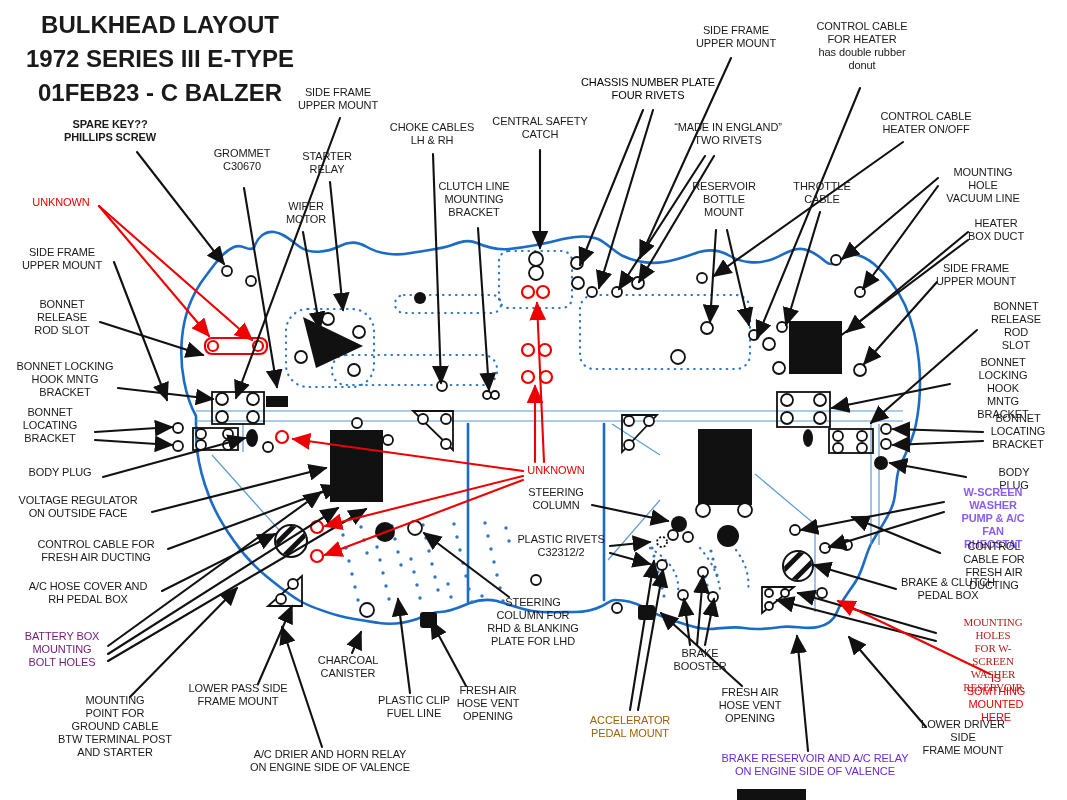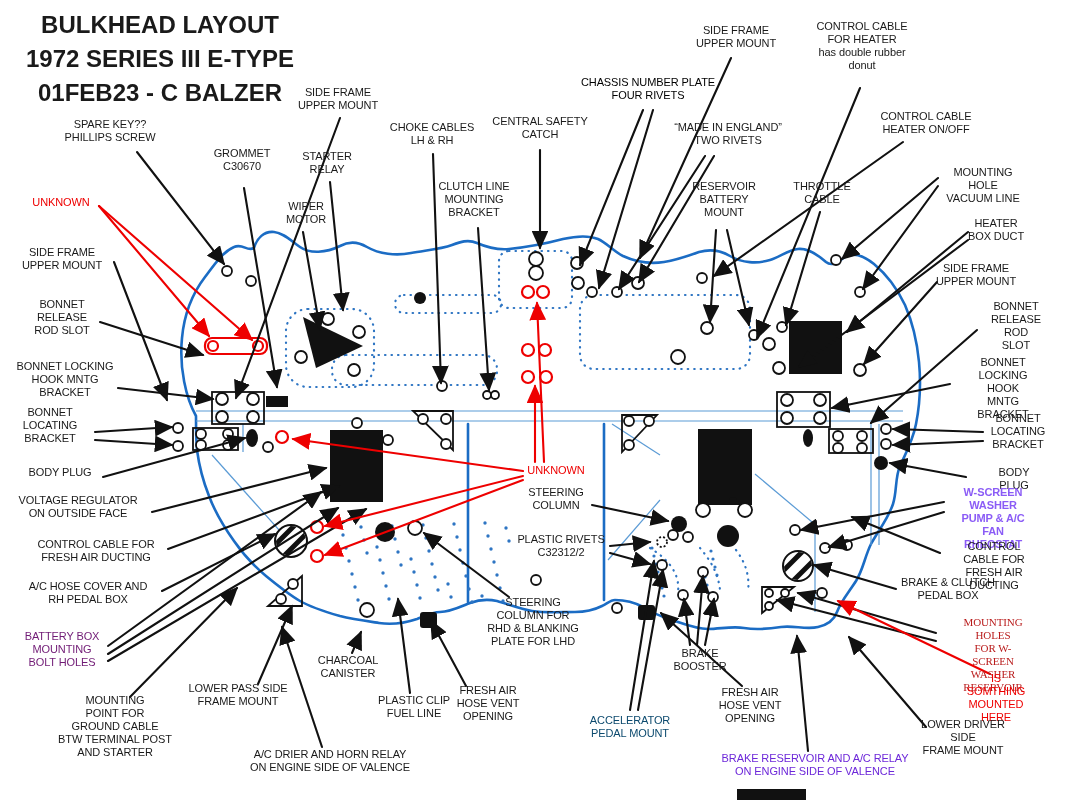--- a/index.html
+++ b/index.html
@@ -358,21 +358,21 @@
         <line x1="523" y1="480" x2="325" y2="555" stroke="#ee0000" marker-end="url(#ah-r)"></line>
         <line x1="544" y1="462" x2="537" y2="303" stroke="#ee0000" marker-end="url(#ah-r)"></line>
         <line x1="535" y1="462" x2="535" y2="386" stroke="#ee0000" marker-end="url(#ah-r)"></line>
       </g>
   </svg>
 
   <div id="labels-layer">
     <div id="page-title" style="left: 160px; top: 8px; color: rgb(26, 26, 26);">BULKHEAD LAYOUT
 1972 SERIES III E-TYPE
 01FEB23 - C BALZER</div>
-  <div class="lbl" style="left: 110px; top: 118px; color: rgb(26, 26, 26);">SPARE KEY??
+  <div class="lbl" style="left: 110px; top: 118px; color: rgb(26, 26, 26); font-weight: bold;">SPARE KEY??
 PHILLIPS SCREW</div>
       <div class="lbl" style="left: 61px; top: 196px; color: rgb(238, 0, 0);">UNKNOWN</div>
       <div class="lbl" style="left: 62px; top: 246px; color: rgb(26, 26, 26);">SIDE FRAME
 UPPER MOUNT</div>
       <div class="lbl" style="left: 62px; top: 298px; color: rgb(26, 26, 26);">BONNET
 RELEASE
 ROD SLOT</div>
       <div class="lbl" style="left: 65px; top: 360px; color: rgb(26, 26, 26);">BONNET LOCKING
 HOOK MNTG
 BRACKET</div>
@@ -413,21 +413,21 @@
 FOUR RIVETS</div>
       <div class="lbl" style="left: 736px; top: 24px; color: rgb(26, 26, 26);">SIDE FRAME
 UPPER MOUNT</div>
       <div class="lbl" style="left: 862px; top: 20px; color: rgb(26, 26, 26);">CONTROL CABLE
 FOR HEATER
 has double rubber
 donut</div>
       <div class="lbl" style="left: 728px; top: 121px; color: rgb(26, 26, 26);">“MADE IN ENGLAND”
 TWO RIVETS</div>
       <div class="lbl" style="left: 724px; top: 180px; color: rgb(26, 26, 26);">RESERVOIR
-BATTERY
+BOTTLE
 MOUNT</div>
       <div class="lbl" style="left: 822px; top: 180px; color: rgb(26, 26, 26);">THROTTLE
 CABLE</div>
       <div class="lbl" style="left: 926px; top: 110px; color: rgb(26, 26, 26);">CONTROL CABLE
 HEATER ON/OFF</div>
       <div class="lbl" style="left: 983px; top: 166px; color: rgb(26, 26, 26);">MOUNTING HOLE
 VACUUM LINE</div>
       <div class="lbl" style="left: 996px; top: 217px; color: rgb(26, 26, 26);">HEATER
 BOX DUCT</div>
       <div class="lbl" style="left: 976px; top: 262px; color: rgb(26, 26, 26);">SIDE FRAME
@@ -461,21 +461,21 @@
 COLUMN</div>
       <div class="lbl" style="left: 561px; top: 533px; color: rgb(26, 26, 26);">PLASTIC RIVETS
 C32312/2</div>
       <div class="lbl" style="left: 533px; top: 596px; color: rgb(26, 26, 26);">STEERING
 COLUMN FOR
 RHD &amp; BLANKING
 PLATE FOR LHD</div>
       <div class="lbl" style="left: 488px; top: 684px; color: rgb(26, 26, 26);">FRESH AIR
 HOSE VENT
 OPENING</div>
-      <div class="lbl" style="left: 630px; top: 714px; color: #0c4a6e;">ACCELERATOR
+      <div class="lbl" style="left: 630px; top: 714px; color: #a16207;">ACCELERATOR
 PEDAL MOUNT</div>
       <div class="lbl" style="left: 700px; top: 647px; color: rgb(26, 26, 26);">BRAKE
 BOOSTER</div>
       <div class="lbl" style="left: 750px; top: 686px; color: rgb(26, 26, 26);">FRESH AIR
 HOSE VENT
 OPENING</div>
       <div class="lbl" style="left: 815px; top: 752px; color: #6d28d9;">BRAKE RESERVOIR AND A/C RELAY
 ON ENGINE SIDE OF VALENCE</div>
       <div class="lbl" style="left: 238px; top: 682px; color: rgb(26, 26, 26);">LOWER PASS SIDE
 FRAME  MOUNT</div>

